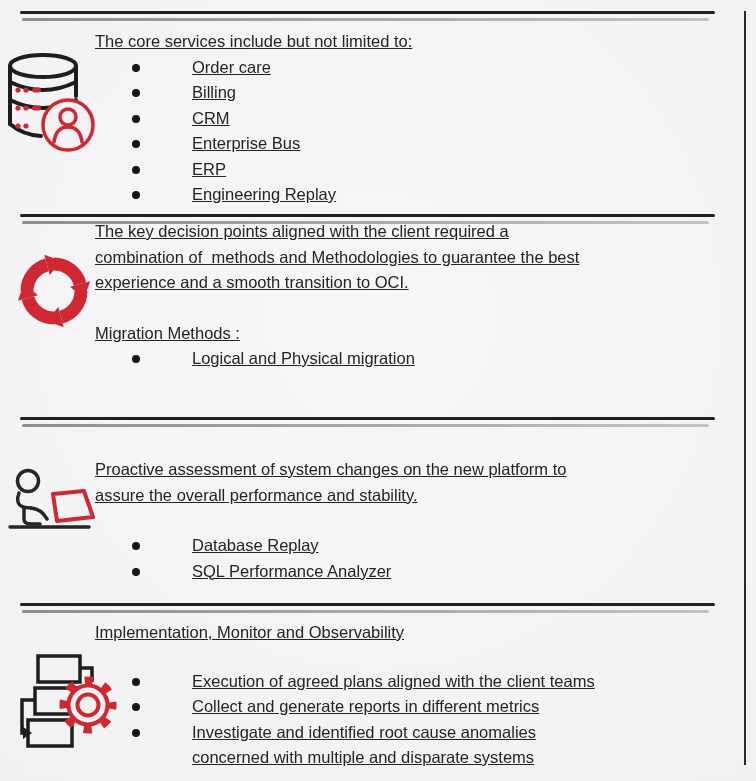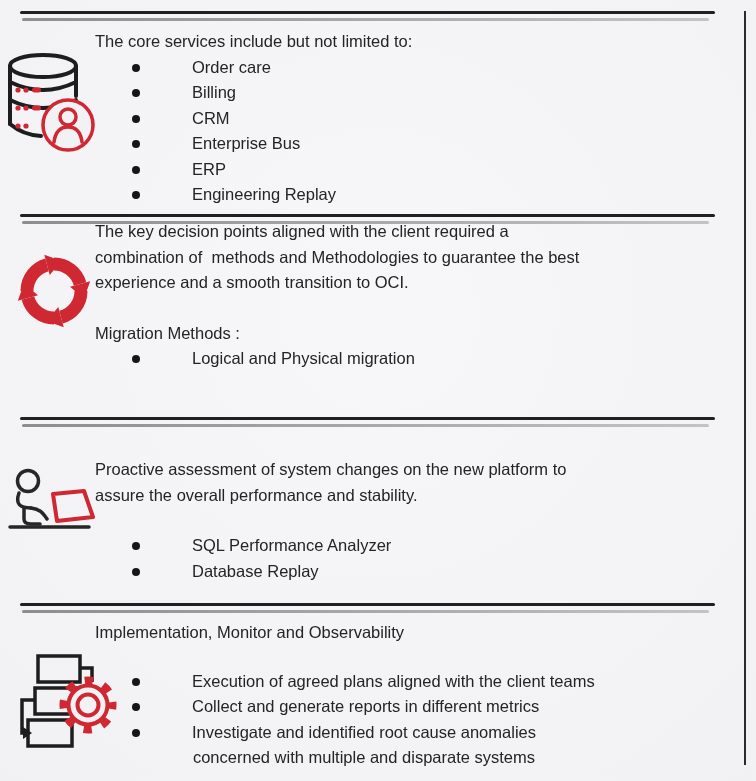--- a/index.html
+++ b/index.html
@@ -9,24 +9,24 @@
     background:radial-gradient(130% 130% at 50% 40%, #f7f6f8 0%, #f1f0f3 65%, #eae9ed 100%);
     font-family:"Liberation Sans", sans-serif;
     color:#242424;
     overflow:hidden;
   }
   .divider{position:absolute;left:20px;width:695px;height:12px;}
   .divider .dline{position:absolute;top:0;left:0;right:0;height:2.5px;background:#202020;border-radius:2px;}
   .divider .sline{position:absolute;top:7px;left:2px;right:6px;height:2.5px;background:linear-gradient(to right,#8d8d8d,#c3c3c3);border-radius:2px;}
   .vline{position:absolute;left:744px;top:11px;width:2px;height:754px;background:#2b2b2b;}
   .tblock{position:absolute;left:95px;width:645px;font-size:16.5px;line-height:25.5px;}
-  .para,.hdr,.sub,.btxt{white-space:pre-wrap;}
+  .para,.hdr,.sub,.btxt{white-space:pre-wrap;text-decoration:underline;}
   .spacer25{height:25px;}
   .spacer23{height:23px;}
-  .bullet{display:flex;align-items:flex-start;text-align:center;}
+  .bullet{display:flex;align-items:flex-start;}
   .dot{flex:0 0 auto;width:8px;height:8px;border-radius:50%;background:#161616;margin:9px 0 0 37px;}
   .btxt{margin-left:52px;}
   .iconbox{position:absolute;}
   svg{display:block;}
 </style>
 </head>
 <body>
 
 <div class="page">
 
@@ -142,25 +142,25 @@
       <path d="M 45 32 L 76 29 L 85 55 L 49 59 Z" fill="none" stroke="#d02832" stroke-width="4" stroke-linejoin="round"></path>
     </svg>
   </div>
 
   <div class="tblock" style="top:457px">
     <div class="para">Proactive assessment of system changes on the new platform to
 assure the overall performance and stability.</div>
     <div class="spacer25"></div>
     <div class="bullet">
         <span class="dot"></span>
-        <span class="btxt">SQL Performance Analyzer</span>
+        <span class="btxt">Database Replay</span>
       </div>
     <div class="bullet">
         <span class="dot"></span>
-        <span class="btxt">Database Replay</span>
+        <span class="btxt">SQL Performance Analyzer</span>
       </div>
   </div>
 
   <div class="iconbox" style="left:18px;top:648px">
     <svg width="112" height="112" viewBox="0 0 112 112">
       <g fill="none" stroke="#1d1d1d" stroke-width="3.5">
         <rect x="20" y="8" width="42" height="26"></rect>
         <path d="M 62 20 H 74 V 34"></path>
         <rect x="17" y="40" width="42" height="26"></rect>
         <path d="M 17 52 H 4 V 85 H 6"></path>

